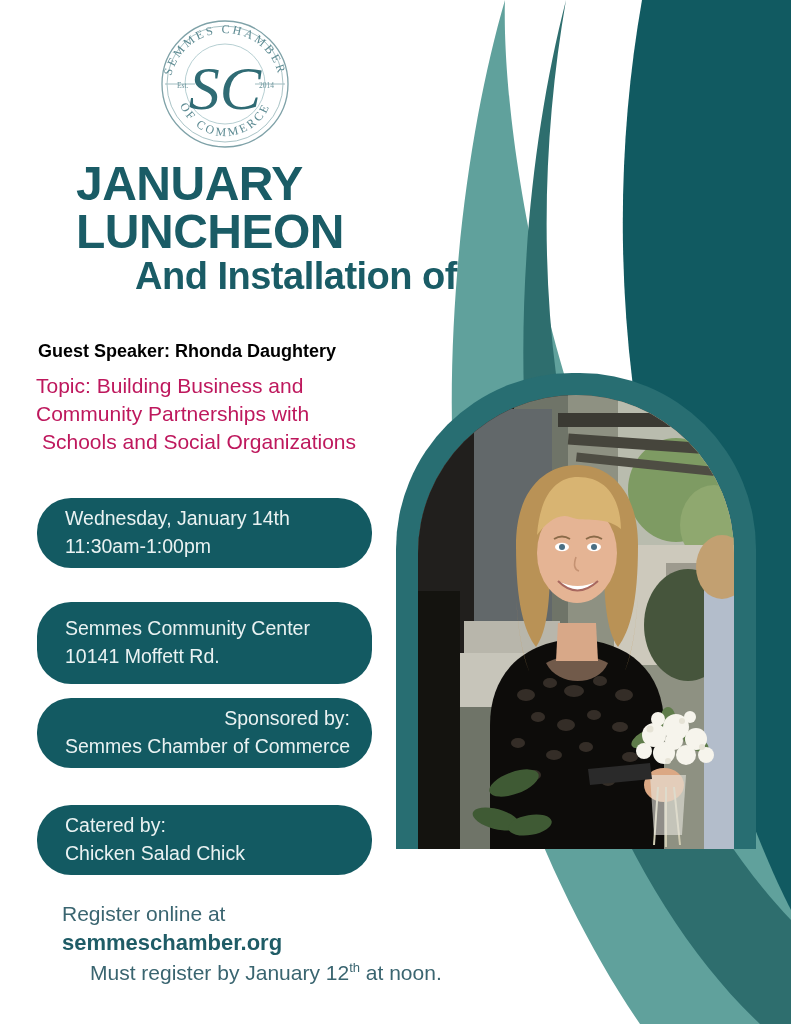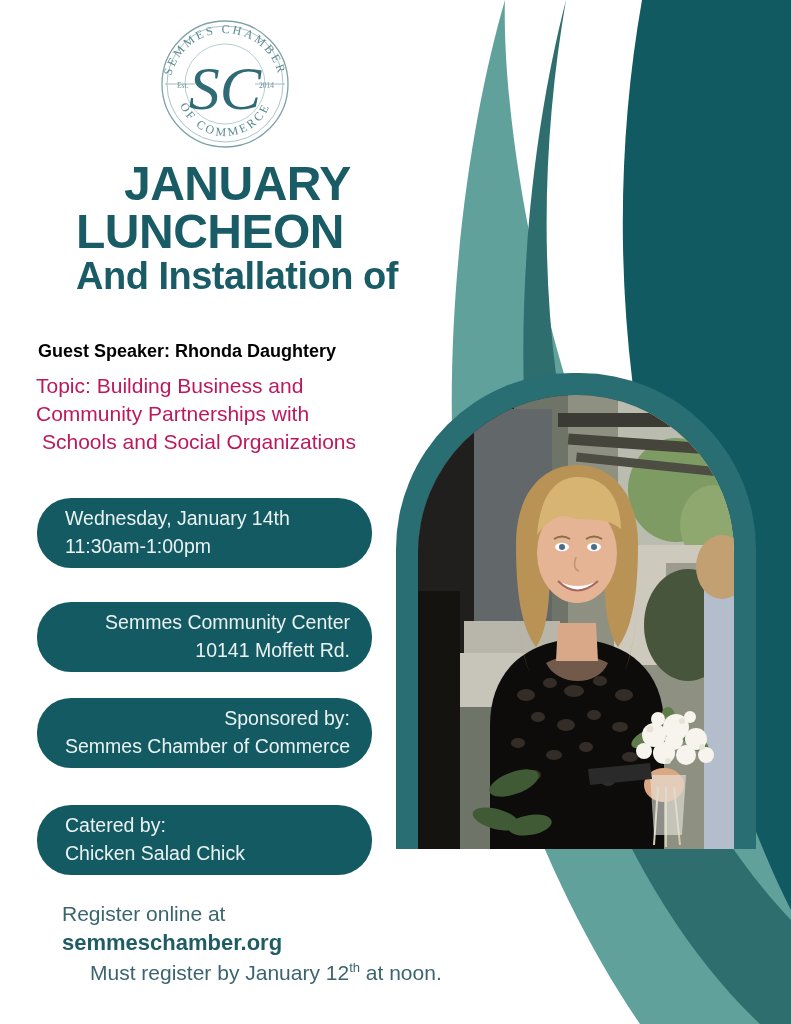--- a/index.html
+++ b/index.html
@@ -34,23 +34,23 @@
     position:absolute; left:76px; top:160px;
     width:440px;
   }
   .hl-line {
     color:#1A5C66;
     font-weight:800;
     letter-spacing:-0.5px;
     line-height:0.99;
     white-space:nowrap;
   }
-  .hl-1 { font-size:48px;margin-left:48px; }
+  .hl-1 { font-size:48px; }
   .hl-2 { font-size:48px; }
-  .hl-3 { font-size:38px; margin-top:3px; }
+  .hl-3 { font-size:38px; margin-top:3px;text-align:center; }
   .hl-4 { font-size:38px; }
 
   .speaker {
     position:absolute; left:38px; top:341px;
     font-size:18px; font-weight:700;
     color:#000000;
     white-space:nowrap;
   }
   .topic {
     position:absolute; left:36px; top:372px;
@@ -71,21 +71,21 @@
     font-size:19.5px;
     line-height:1.42;
     display:flex;
     flex-direction:column;
     justify-content:center;
     padding:16px 22px;
     margin-top:24px;
   }
   .pill span { display:block; white-space:nowrap; }
   .pill-date    { left:37px; top:474px;  width:335px; height:70px; padding-left:28px; }
-  .pill-venue   { left:37px; top:578px;  width:335px; height:70px; padding-left:28px;align-items:flex-end; }
+  .pill-venue   { left:37px; top:578px;  width:335px; height:82px; padding-left:28px; }
   .pill-sponsor { left:37px; top:674px;  width:335px; height:70px; padding-left:8px;text-align:right;  }
   .pill-cater   { left:37px; top:781px;  width:335px; height:70px; padding-left:28px; }
 
   
   .photo-frame {
     position:absolute;
     left:396px; top:373px;
     width:360px; height:476px;
     background:#286E72;
     border-radius:176px 176px 0 0;

